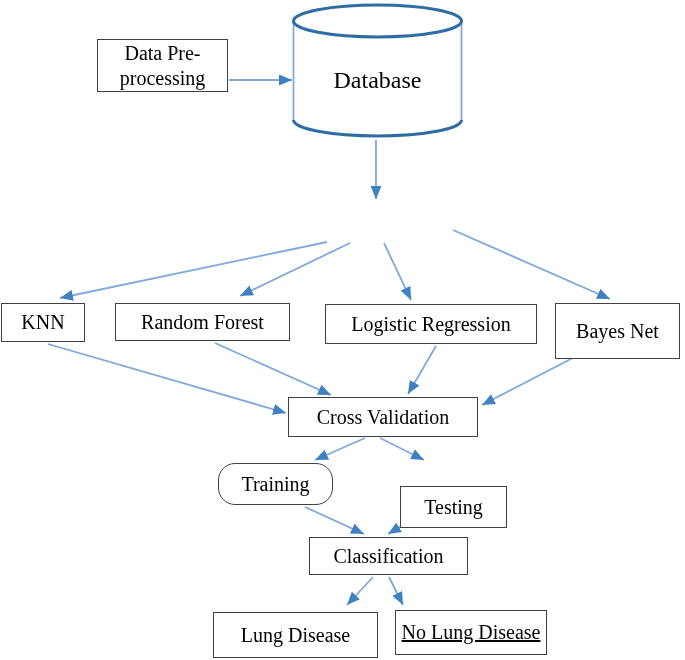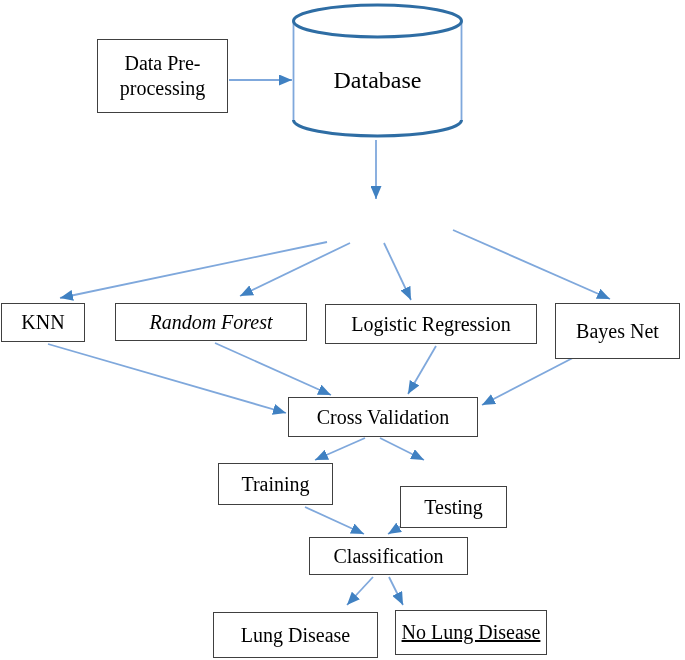--- a/index.html
+++ b/index.html
@@ -75,39 +75,39 @@
     <line x1="436" y1="346" x2="408" y2="394" marker-end="url(#ah)"></line>
     <line x1="592" y1="348" x2="482" y2="405" marker-end="url(#ah)"></line>
     <line x1="365" y1="438" x2="315" y2="460" marker-end="url(#ah)"></line>
     <line x1="380" y1="438" x2="424" y2="460" marker-end="url(#ah)"></line>
     <line x1="305" y1="507" x2="364" y2="534" marker-end="url(#ah)"></line>
     <line x1="433" y1="507" x2="388" y2="534" marker-end="url(#ah)"></line>
     <line x1="373" y1="577" x2="347" y2="605" marker-end="url(#ah)"></line>
     <line x1="389" y1="577" x2="403" y2="605" marker-end="url(#ah)"></line>
   </svg>
 
-  <div class="node" style="left:97px;top:39px;width:131px;height:74px;">
+  <div class="node" style="left:97px;top:39px;width:131px;height:53px;">
     <div>Data Pre-</div>
     <div>processing</div>
   </div>
 
   <div class="plainlabel" style="left:305px;top:60px;width:145px;height:40px;">Database</div>
 
 
   <div class="node" style="left:1px;top:303px;width:84px;height:39px;">KNN</div>
 
-  <div class="node" style="left:115px;top:303px;width:192px;height:38px;font-style:italic;">Random Forest</div>
+  <div class="node" style="left:115px;top:303px;width:175px;height:38px;">Random Forest</div>
 
   <div class="node" style="left:313px;top:304px;width:212px;height:40px;margin-left:12px;">Logistic Regression</div>
 
   <div class="node" style="left:555px;top:303px;width:125px;height:56px;">Bayes Net</div>
 
   <div class="node" style="left:288px;top:397px;width:190px;height:40px;">Cross Validation</div>
 
-  <div class="node" style="left:218px;top:463px;width:115px;height:42px;">Training</div>
+  <div class="node" style="left:218px;top:463px;width:115px;height:42px;border-radius:17px;">Training</div>
 
   <div class="node" style="left:400px;top:486px;width:107px;height:42px;">Testing</div>
 
   <div class="node" style="left:309px;top:537px;width:159px;height:38px;">Classification</div>
 
   <div class="node" style="left:213px;top:612px;width:165px;height:46px;">Lung Disease</div>
 
   <div class="node" style="left:395px;top:610px;width:152px;height:45px;text-decoration:underline;">No Lung Disease</div>
 
 </div>

